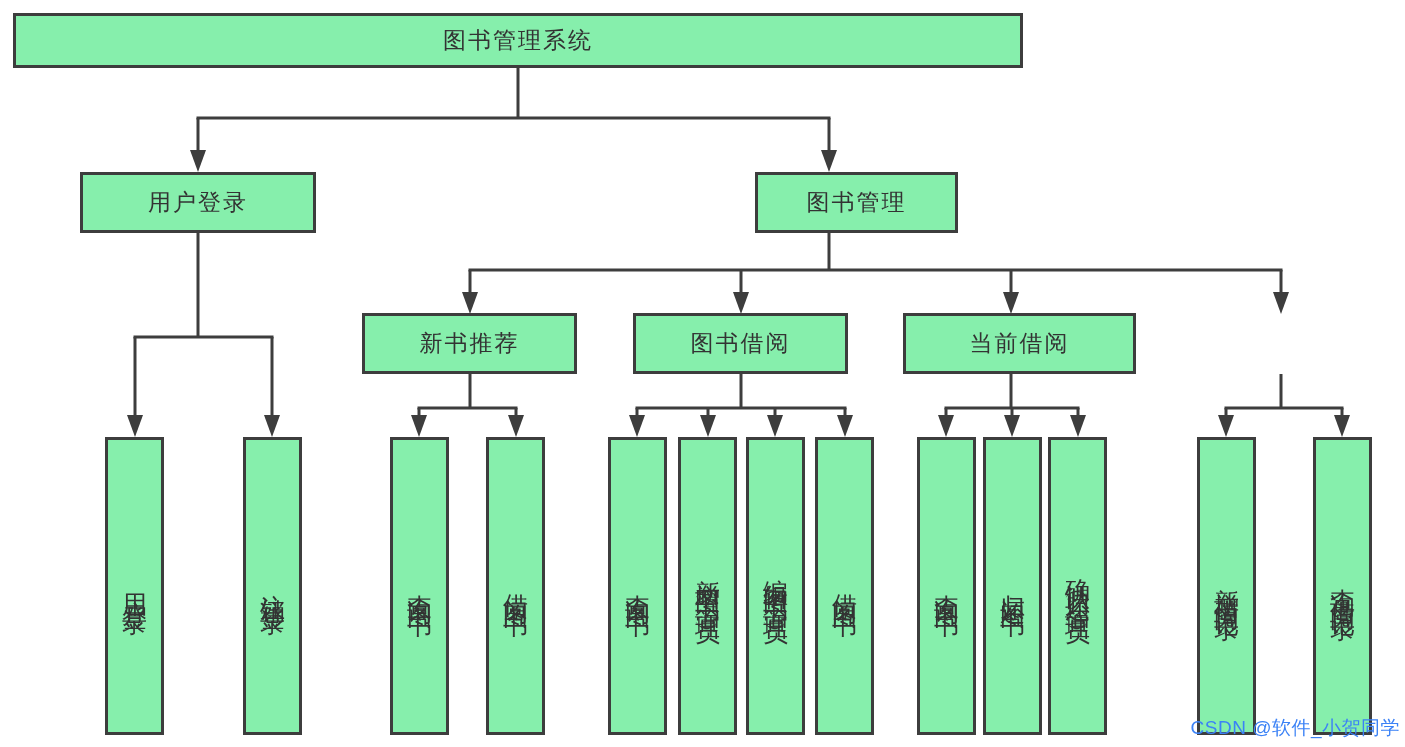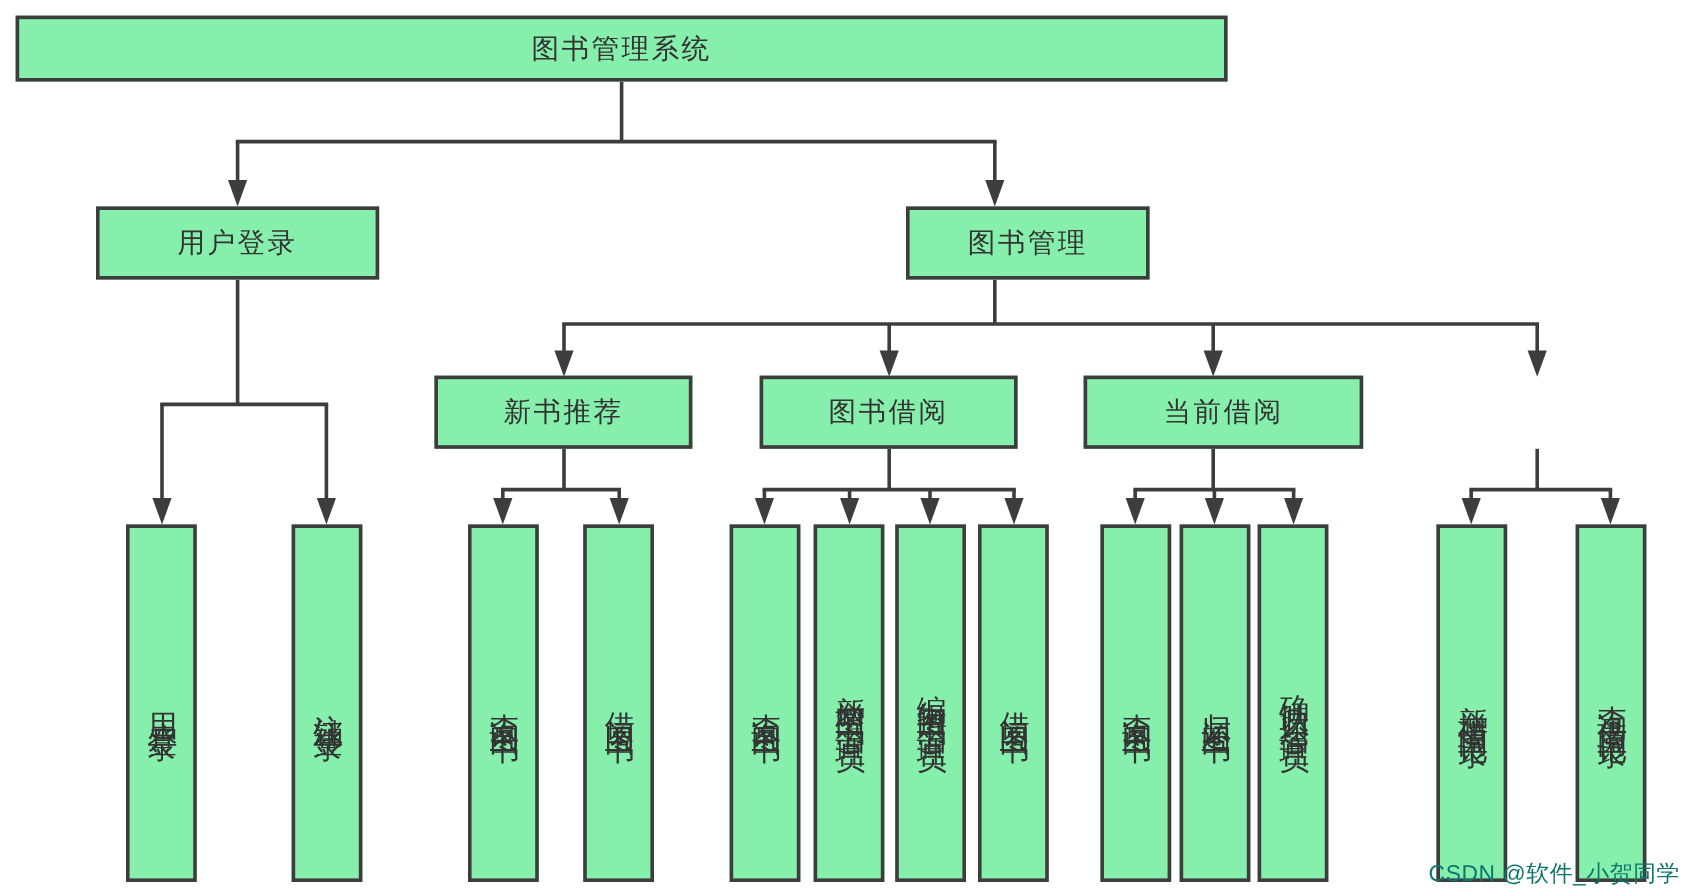--- a/index.html
+++ b/index.html
@@ -45,21 +45,21 @@
     font-size: 25px;
     line-height: 1;
     letter-spacing: 6px;
     white-space: normal;
   }
   .watermark {
     position: absolute;
     right: 5px;
     bottom: 6px;
     font-size: 19px;
-    color: #0f766e;
+    color: #3b82f6;
     letter-spacing: 0.5px;
     z-index: 5;
   }
 </style>
 </head>
 <body>
 
 <div class="canvas">
 
   <svg class="connectors" width="1405" height="747" viewBox="0 0 1405 747">

